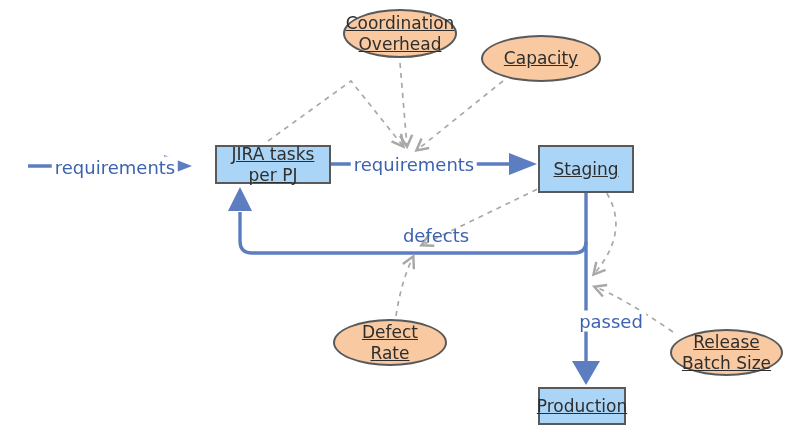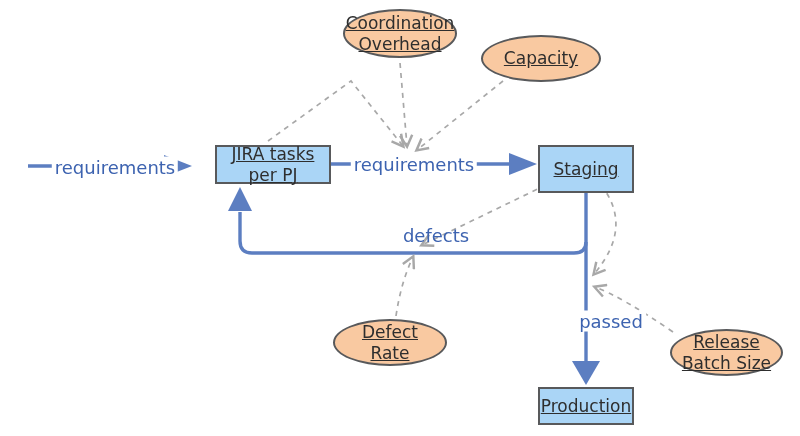--- a/index.html
+++ b/index.html
@@ -72,21 +72,21 @@
   </svg>
 
   <div class="rect-node" style="left:202px;top:145px;width:116px;height:39px;margin-left:13px;">
     <span>JIRA tasks per PJ</span>
   </div>
 
   <div class="rect-node" style="left:538px;top:145px;width:96px;height:48px;">
     <span>Staging</span>
   </div>
 
-  <div class="rect-node" style="left:538px;top:387px;width:96px;height:38px;">
+  <div class="rect-node" style="left:538px;top:387px;width:88px;height:38px;">
     <span>Production</span>
   </div>
 
   <div class="ellipse-node" style="left:343px;top:9px;width:114px;height:49px;">
     <span>Coordination Overhead</span>
   </div>
 
   <div class="ellipse-node" style="left:481px;top:35px;width:120px;height:47px;">
     <span>Capacity</span>
   </div>

